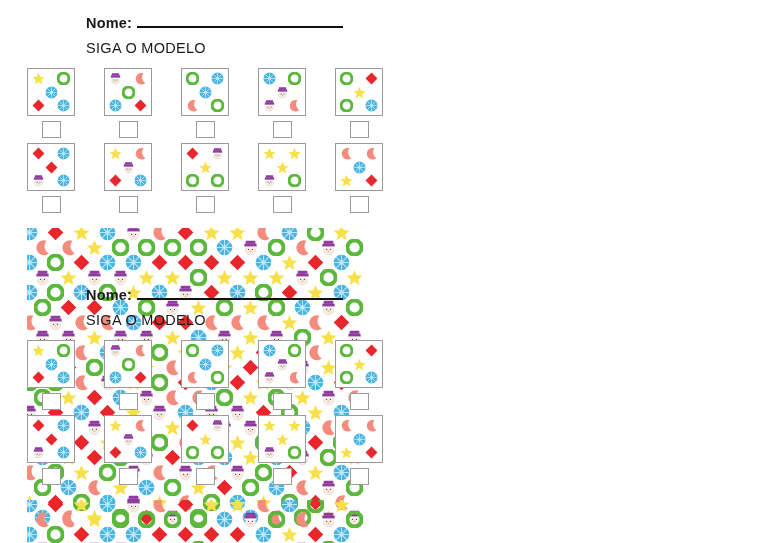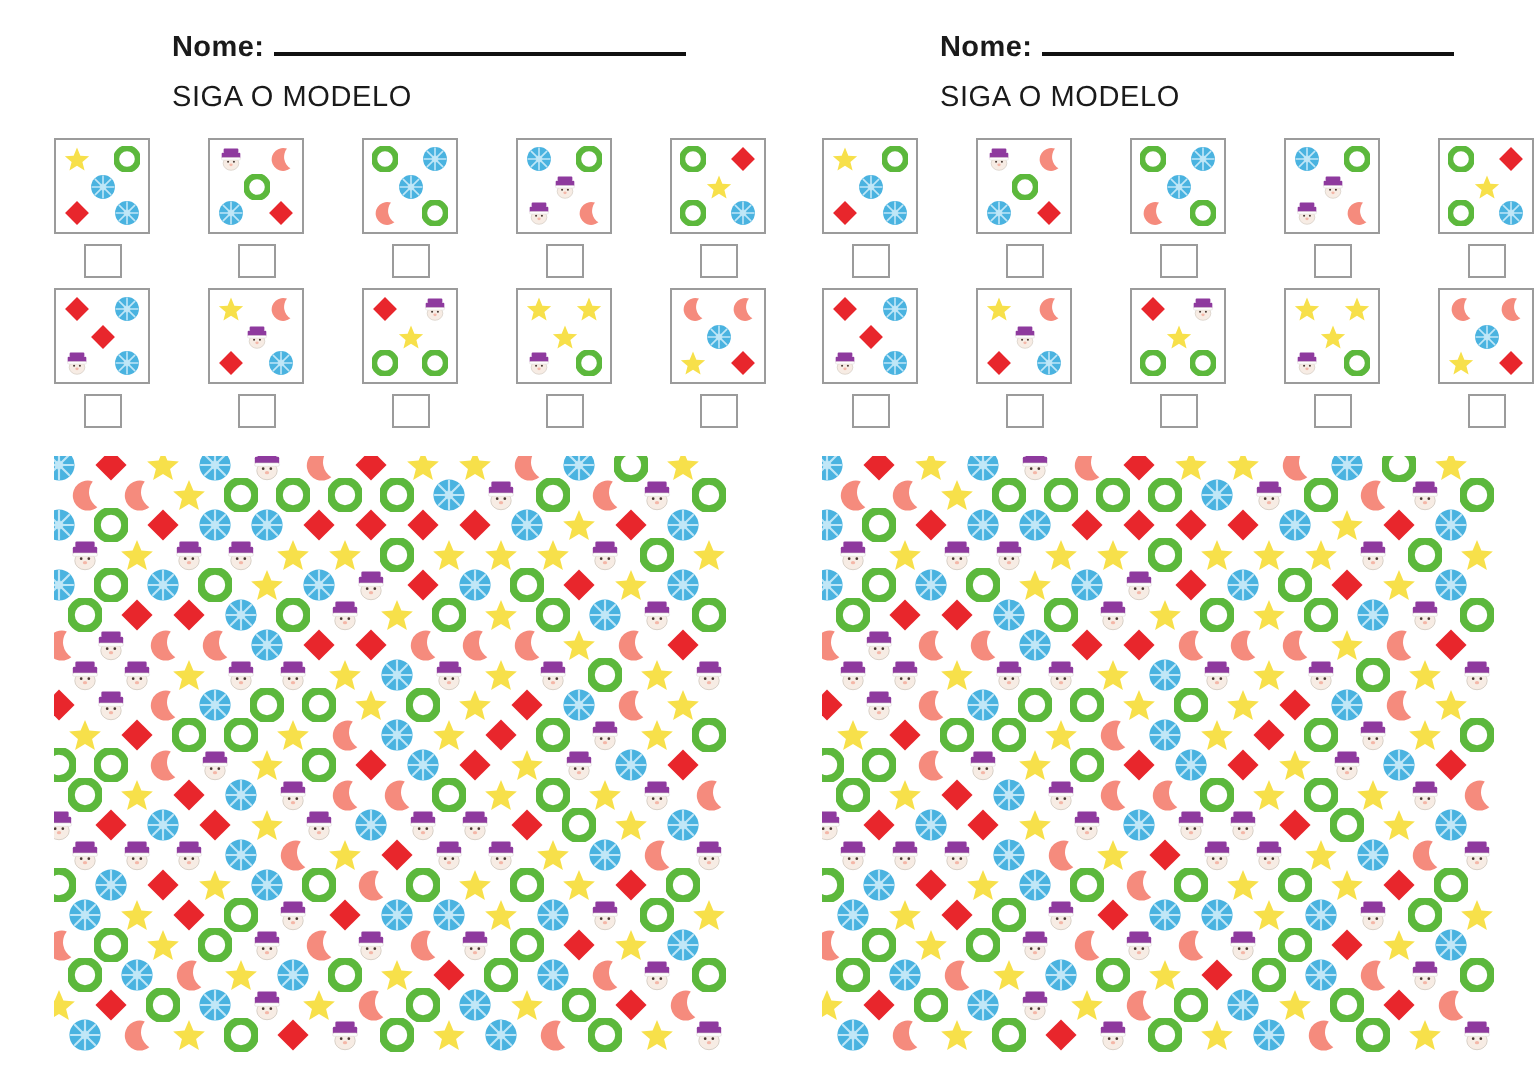--- a/index.html
+++ b/index.html
@@ -5,21 +5,21 @@
   html,body{margin:0;padding:0;}
   body{
     width:768px;height:543px;
     background:#ffffff;
     font-family:"Liberation Sans", sans-serif;
     overflow:hidden;
     position:relative;
   }
   .worksheet{
     display:flex;
-    width:768px;height:543px;
+    width:768px;height:543px;flex-direction:column;
   }
   .half{
     width:384px;height:543px;
     position:relative;
     box-sizing:border-box;
   }
   
   .header{
     padding-top:14px;
     padding-left:86px;

